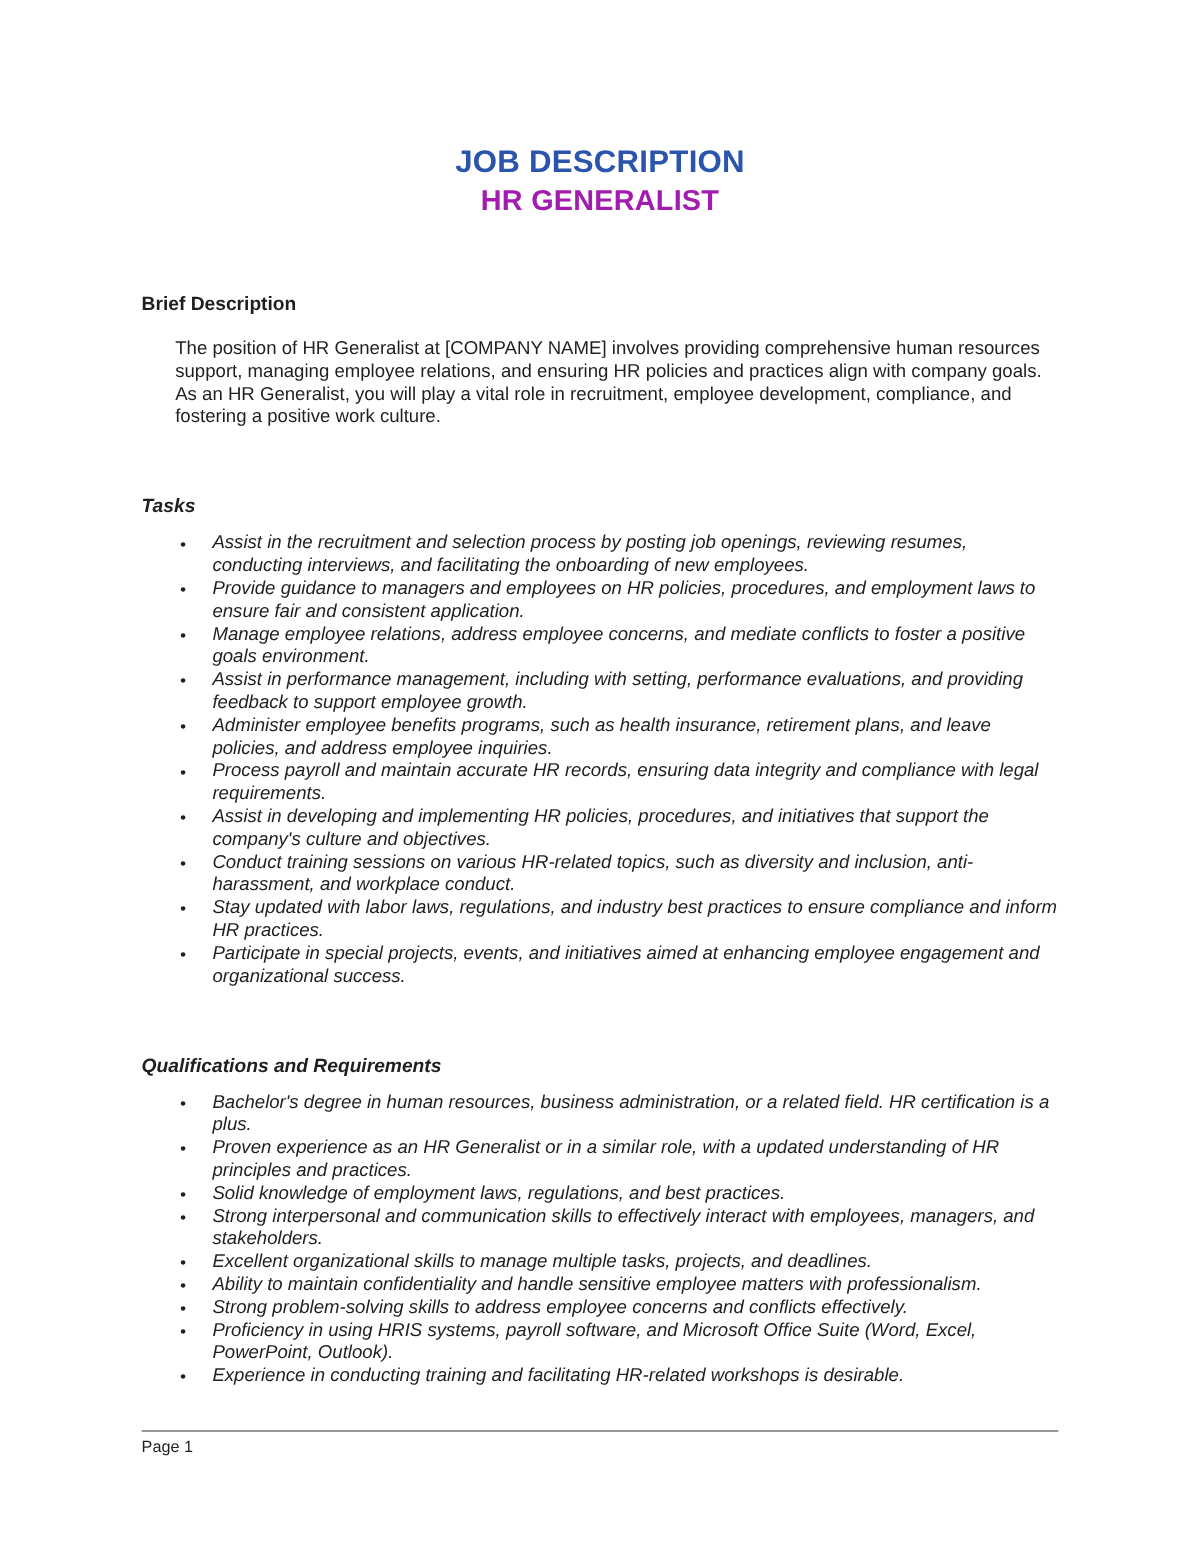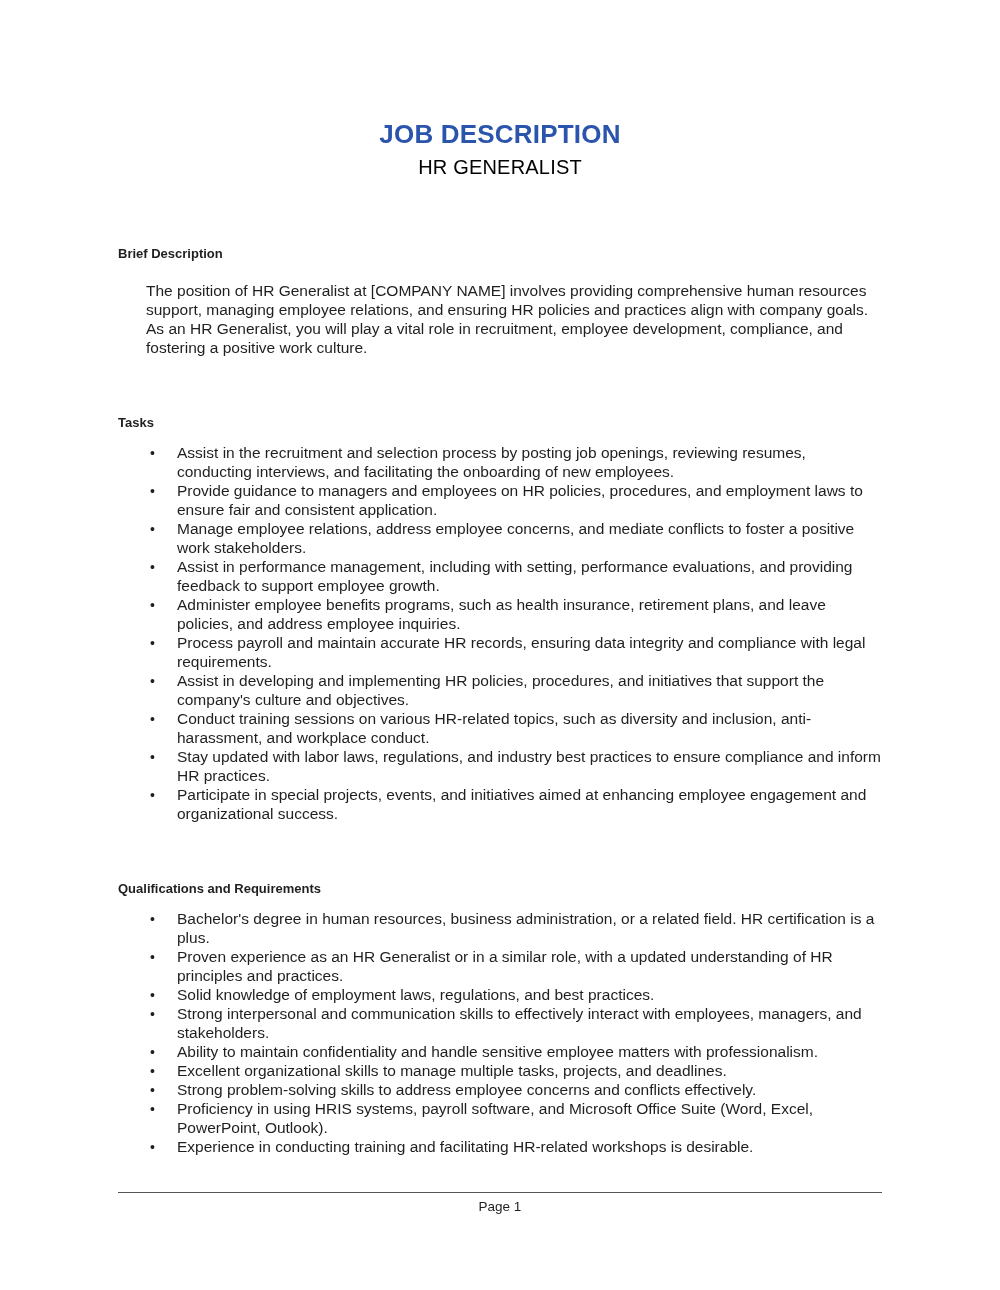--- a/index.html
+++ b/index.html
@@ -27,43 +27,44 @@
     margin-bottom: 60px;
   }
   .title-line1 {
     font-size: 26px;
     font-weight: bold;
     color: #2b55ac;
     line-height: 33px;
     letter-spacing: 0.2px;
   }
   .title-line2 {
-    font-size: 20px;
-    font-weight: normal;
-    color: #000000;
+    font-size: 24px;
+    font-weight: bold;
+    color: #a21caf;
     line-height: 33px;
     letter-spacing: 0.2px;
   }
   .section-heading {
-    font-size: 13px;
+    font-size: 16px;
     font-weight: bold;
     color: #1f1f1f;
     line-height: 19px;
   }
   .body-text {
     font-size: 15.5px;
     color: #1f1f1f;
     line-height: 19px;
   }
   .para {
     margin-top: 18px;
     margin-left: 28px;
   }
   .section {
     margin-top: 56px;
+    font-style: italic;
   }
   ul.bullet-list {
     margin-top: 11px;
     padding-left: 59px;
     list-style: none;
   }
   ul.bullet-list li {
     position: relative;
     font-size: 15.5px;
     color: #1f1f1f;
@@ -77,21 +78,21 @@
     font-size: 14px;
     color: #1f1f1f;
   }
   .footer {
     position: absolute;
     left: 118px;
     right: 118px;
     top: 1192px;
     border-top: 1px solid #555555;
     padding-top: 4px;
-    text-align: center;
+    text-align: left;
   }
   .footer .page-label {
     font-size: 13.5px;
     color: #1f1f1f;
   }
 </style>
 </head>
 <body>
 
 <div class="page">
@@ -105,40 +106,40 @@
     <div>
       <div class="section-heading">Brief Description</div>
       <div class="body-text para">The position of HR Generalist at [COMPANY NAME] involves providing comprehensive human resources support, managing employee relations, and ensuring HR policies and practices align with company goals. As an HR Generalist, you will play a vital role in recruitment, employee development, compliance, and fostering a positive work culture.</div>
     </div>
 
     <div class="section">
       <div class="section-heading">Tasks</div>
       <ul class="bullet-list">
           <li>Assist in the recruitment and selection process by posting job openings, reviewing resumes, conducting interviews, and facilitating the onboarding of new employees.</li>
           <li>Provide guidance to managers and employees on HR policies, procedures, and employment laws to ensure fair and consistent application.</li>
-          <li>Manage employee relations, address employee concerns, and mediate conflicts to foster a positive work stakeholders.</li>
+          <li>Manage employee relations, address employee concerns, and mediate conflicts to foster a positive goals environment.</li>
           <li>Assist in performance management, including with setting, performance evaluations, and providing feedback to support employee growth.</li>
           <li>Administer employee benefits programs, such as health insurance, retirement plans, and leave policies, and address employee inquiries.</li>
           <li>Process payroll and maintain accurate HR records, ensuring data integrity and compliance with legal requirements.</li>
           <li>Assist in developing and implementing HR policies, procedures, and initiatives that support the company's culture and objectives.</li>
           <li>Conduct training sessions on various HR-related topics, such as diversity and inclusion, anti-harassment, and workplace conduct.</li>
           <li>Stay updated with labor laws, regulations, and industry best practices to ensure compliance and inform HR practices.</li>
           <li>Participate in special projects, events, and initiatives aimed at enhancing employee engagement and organizational success.</li>
         </ul>
     </div>
 
     <div class="section">
       <div class="section-heading">Qualifications and Requirements</div>
       <ul class="bullet-list">
           <li>Bachelor's degree in human resources, business administration, or a related field. HR certification is a plus.</li>
           <li>Proven experience as an HR Generalist or in a similar role, with a updated understanding of HR principles and practices.</li>
           <li>Solid knowledge of employment laws, regulations, and best practices.</li>
           <li>Strong interpersonal and communication skills to effectively interact with employees, managers, and stakeholders.</li>
+          <li>Excellent organizational skills to manage multiple tasks, projects, and deadlines.</li>
           <li>Ability to maintain confidentiality and handle sensitive employee matters with professionalism.</li>
-          <li>Excellent organizational skills to manage multiple tasks, projects, and deadlines.</li>
           <li>Strong problem-solving skills to address employee concerns and conflicts effectively.</li>
           <li>Proficiency in using HRIS systems, payroll software, and Microsoft Office Suite (Word, Excel, PowerPoint, Outlook).</li>
           <li>Experience in conducting training and facilitating HR-related workshops is desirable.</li>
         </ul>
     </div>
 
   </div>
 
   <div class="footer">
     <span class="page-label">Page 1</span>

